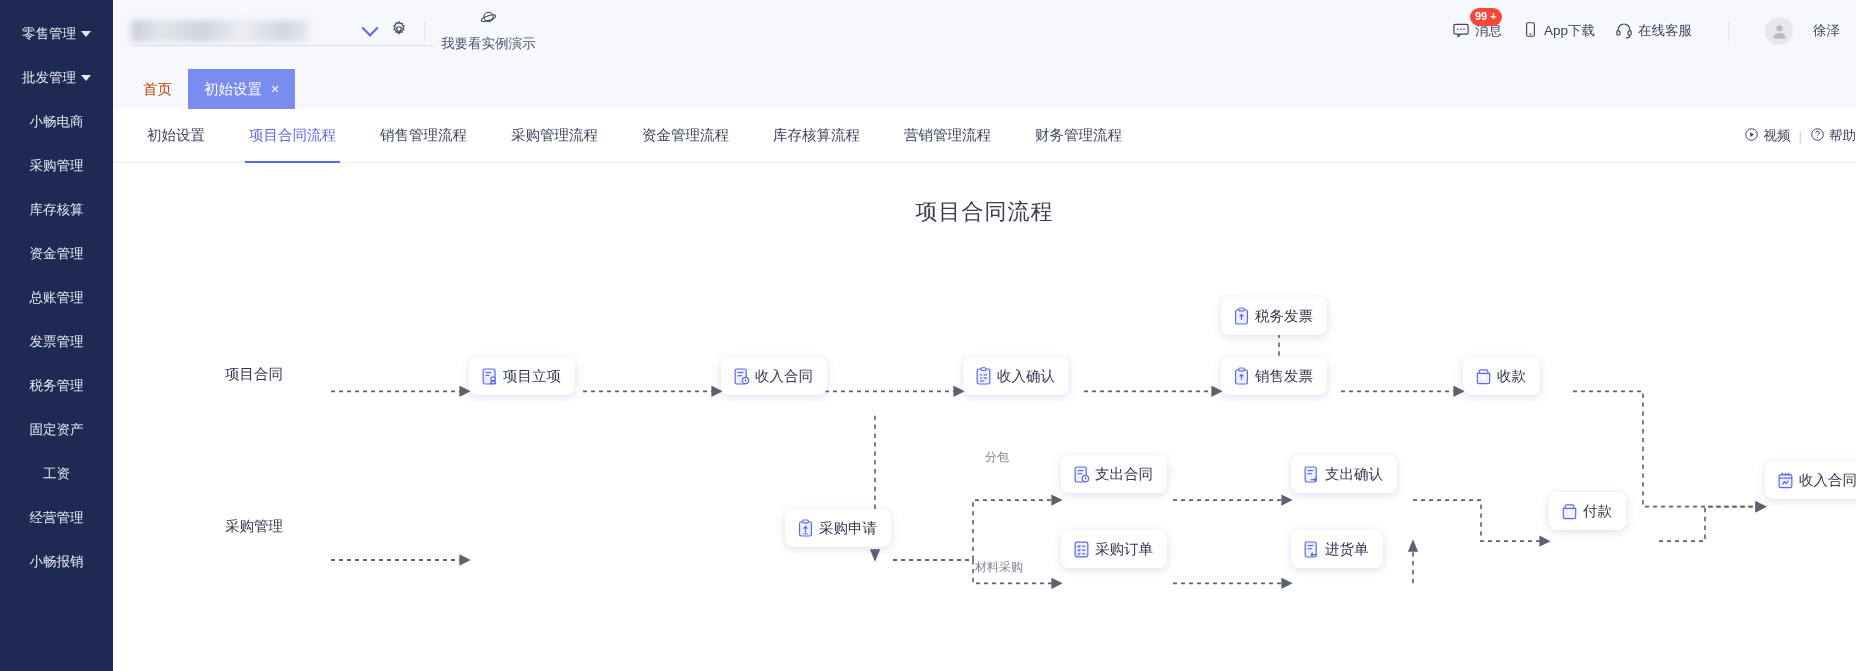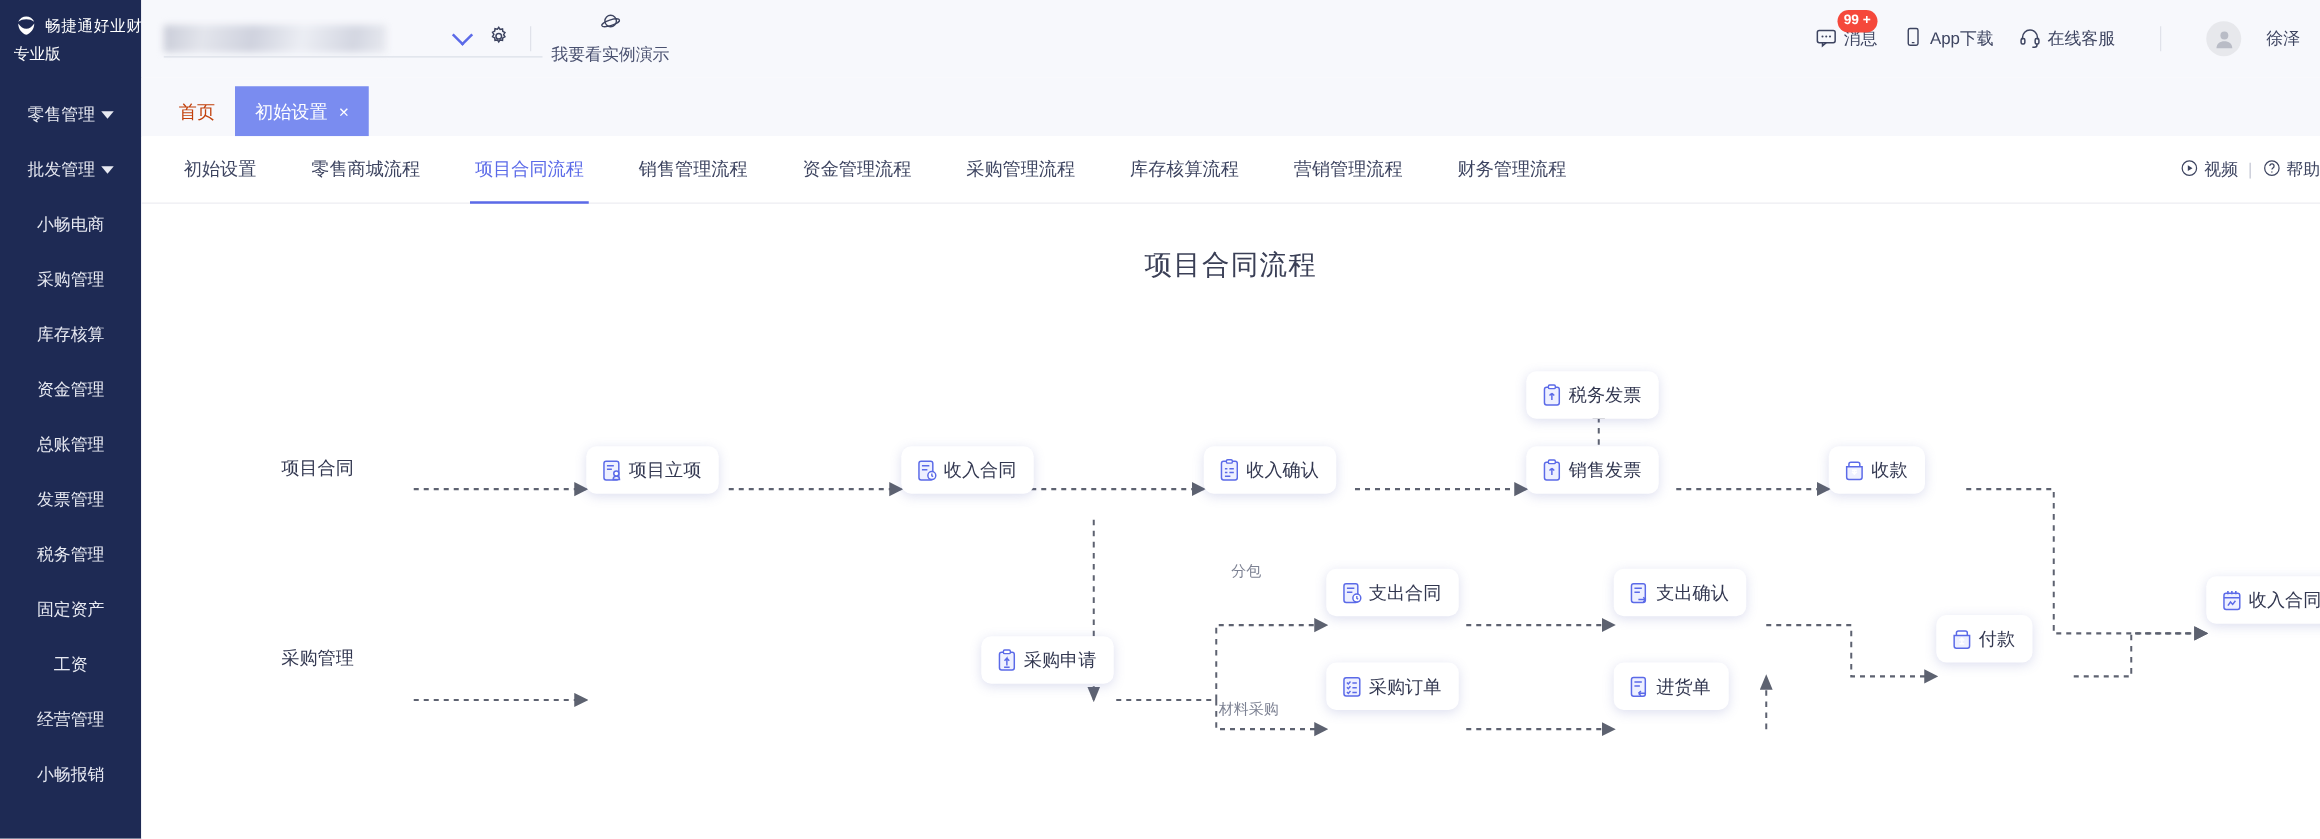--- a/index.html
+++ b/index.html
@@ -135,34 +135,20 @@
     position: absolute; font-size: 12px; color: #7d8293; white-space: nowrap;
   }
   svg.wires { position: absolute; left: 0; top: 0; width: 100%; height: 100%; pointer-events: none; }
 </style>
 </head>
 <body>
 
 <div id="app">
 
   <aside class="sidebar">
-    <div class="brand">
-      <div class="brand-row">
-        <span class="brand-logo">
-          <svg width="22" height="22" viewBox="0 0 24 24">
-            <path d="M12 2C6.5 2 2 6.5 2 12s4.5 10 10 10 10-4.5 10-10S17.5 2 12 2z" fill="#1e2a54"></path>
-            <path d="M5 8c1.5-3 4-4.5 7-4.5S17.5 5 19 8c-2-1.5-4.3-2.2-7-2.2S7 6.5 5 8z" fill="#fff"></path>
-            <path d="M5 9.5c0 5 3.2 8.5 7 10 3.8-1.5 7-5 7-10-2.2 3.2-4.3 4.6-7 4.6S7.2 12.7 5 9.5z" fill="#fff"></path>
-            <circle cx="12" cy="10" r="2.1" fill="#1e2a54"></circle>
-          </svg>
-        </span>
-        <span class="brand-name">畅捷通好业财</span>
-      </div>
-      <div class="brand-sub">专业版</div>
-    </div>
     <nav class="nav" id="nav-root">
         <div class="nav-item">
           <span>零售管理</span>
           <span class="caret-down"></span>
         </div>
         <div class="nav-item">
           <span>批发管理</span>
           <span class="caret-down"></span>
         </div>
         <div class="nav-item">
@@ -284,34 +270,31 @@
           <span class="tab-close">×</span>
         </div>
       </div>
 
     <div class="content">
       <div class="procbar">
         <div style="display:flex;align-items:center;" id="proc-root">
             <div class="proc">
               <span>初始设置</span>
             </div>
-            <div class="proc">
-              <span>零售商城流程</span>
-            </div>
             <div class="proc active">
               <span>项目合同流程</span>
             </div>
             <div class="proc">
               <span>销售管理流程</span>
             </div>
             <div class="proc">
+              <span>采购管理流程</span>
+            </div>
+            <div class="proc">
               <span>资金管理流程</span>
-            </div>
-            <div class="proc">
-              <span>采购管理流程</span>
             </div>
             <div class="proc">
               <span>库存核算流程</span>
             </div>
             <div class="proc">
               <span>营销管理流程</span>
             </div>
             <div class="proc">
               <span>财务管理流程</span>
             </div>

